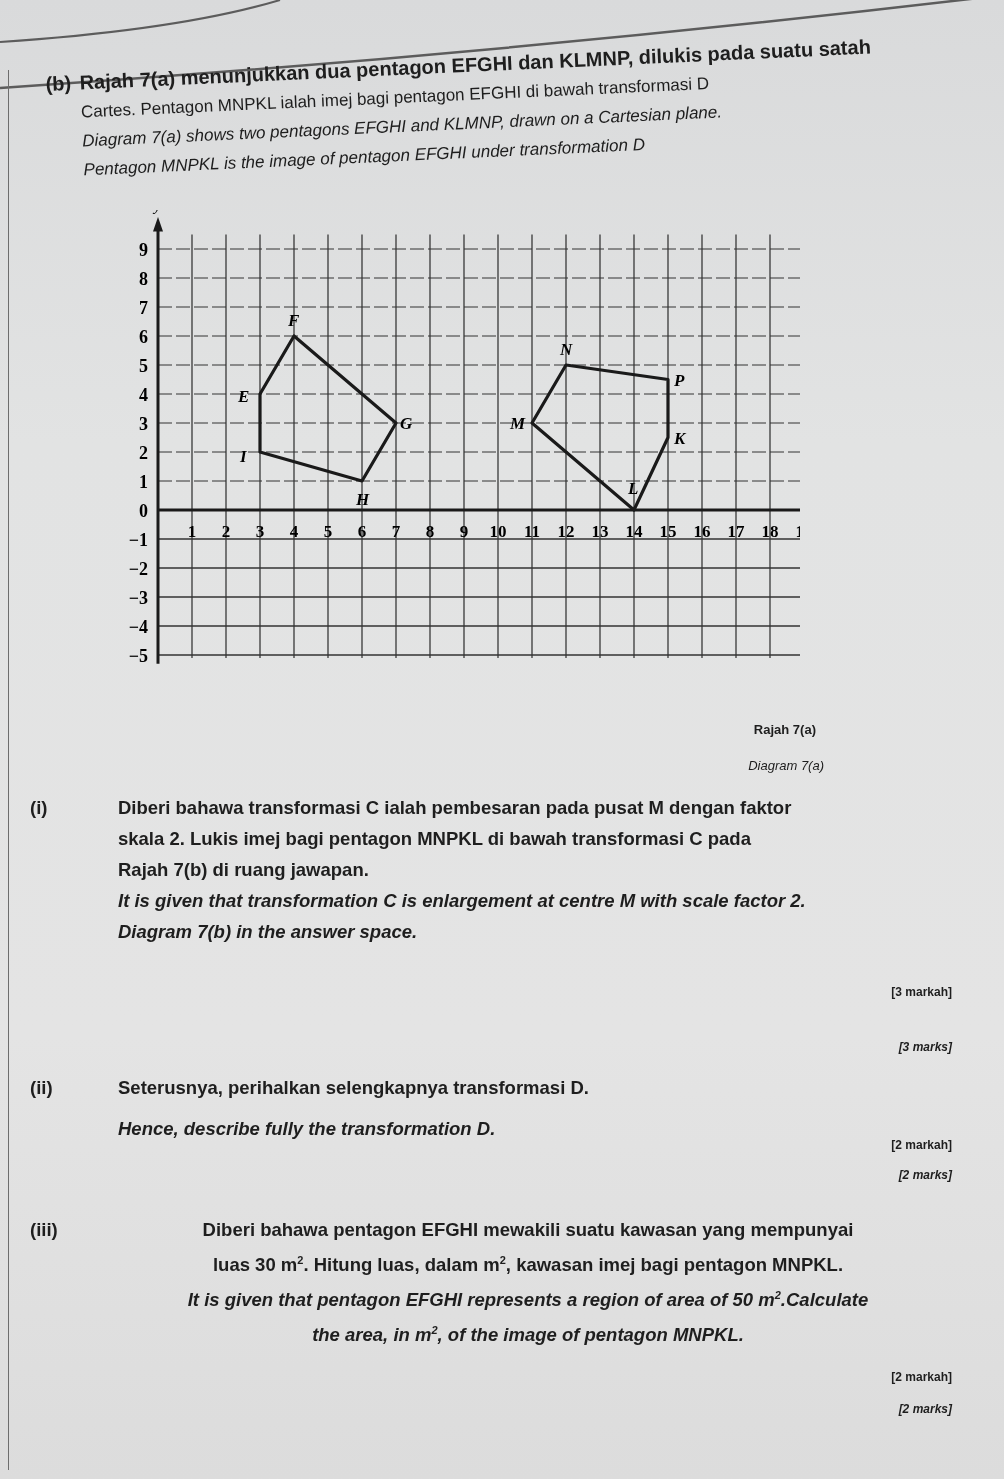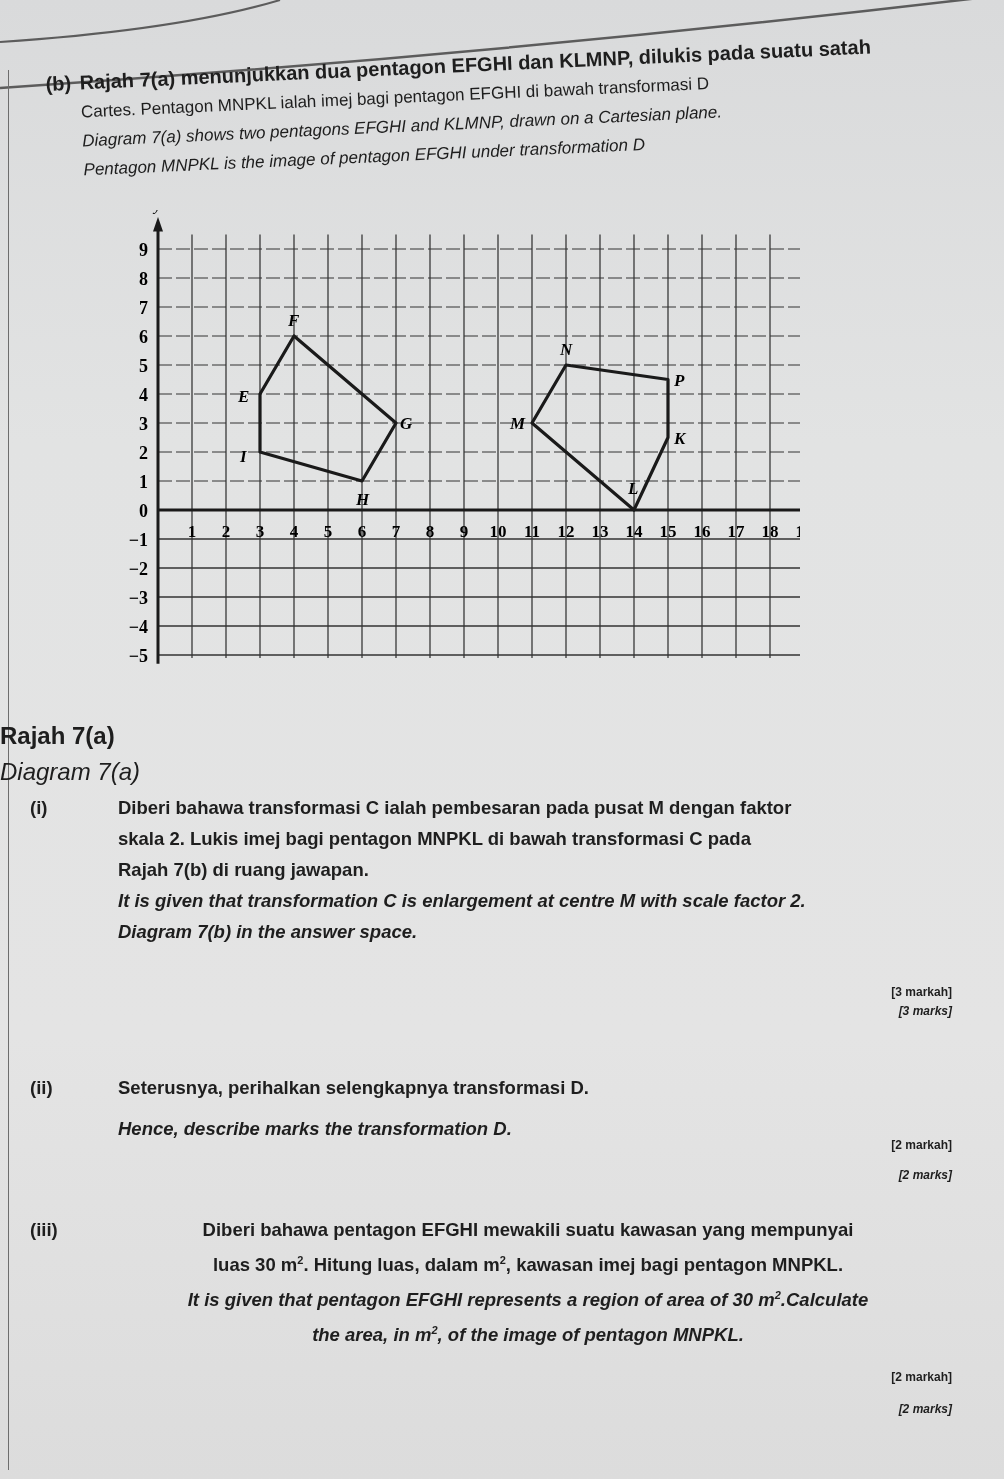--- a/index.html
+++ b/index.html
@@ -19,21 +19,21 @@
     position:absolute; left:45px; top:70px; width:930px;
     font-family: "Liberation Sans Narrow","Liberation Sans", sans-serif;
     font-size:19px; font-weight:bold; line-height:29px;
     transform: rotate(-2.6deg); transform-origin: left top;
   }
   .intro .line { white-space:nowrap; }
   .intro .en { font-style:italic; }
   .part-label { display:inline-block; width:34px; }
   .indent { display:inline-block; width:34px; }
   .grid-wrap { position:absolute; left:100px; top:210px; width:700px; height:500px; }
-  .caption { position:absolute; left:0; width:816px; text-align:left; font-size:24px; font-weight:bold; }
+  .caption { position:absolute; left:0; width:816px; text-align:right; font-size:13px; font-weight:bold; }
   .caption.en { font-style:italic; font-weight:normal; }
   .q { position:absolute; left:30px; width:920px; font-size:18.5px; font-weight:bold; line-height:31px; }
   .q .num { position:absolute; left:0; top:0; width:70px; }
   .q .body { margin-left:88px; }
   .q .en { font-style:italic; }
   .marks { position:absolute; right:52px; font-size:12px; font-weight:bold; text-align:right; }
   .marks.en { font-style:italic; }
   sup { font-size:11px; }
 </style>
 </head>
@@ -146,48 +146,48 @@
       <polygon points="432,213 466,155 568,169.5 568,227.5 534,300" fill="none" stroke="#1a1a1a" stroke-width="3.2" stroke-linejoin="round"></polygon>
       <text x="410" y="219" font-size="17" font-style="italic" font-weight="bold" font-family="Liberation Serif, serif">M</text>
       <text x="460" y="145" font-size="17" font-style="italic" font-weight="bold" font-family="Liberation Serif, serif">N</text>
       <text x="574" y="175.5" font-size="17" font-style="italic" font-weight="bold" font-family="Liberation Serif, serif">P</text>
       <text x="574" y="233.5" font-size="17" font-style="italic" font-weight="bold" font-family="Liberation Serif, serif">K</text>
       <text x="528" y="284" font-size="17" font-style="italic" font-weight="bold" font-family="Liberation Serif, serif">L</text>
     </svg>
 </div>
 
 <div class="caption" style="top:722px;">Rajah 7(a)</div>
-<div class="caption en" style="top:758px;">Diagram 7(a)</div>
+<div class="caption en" style="top:758px;padding-left:8px;">Diagram 7(a)</div>
 
 <div class="q" style="top:792px;">
   <div class="num">(i)</div>
   <div class="body">
     <div>Diberi bahawa transformasi C ialah pembesaran pada pusat M dengan faktor</div>
     <div>skala 2. Lukis imej bagi pentagon MNPKL di bawah transformasi C pada</div>
     <div>Rajah 7(b) di ruang jawapan.</div>
     <div class="en">It is given that transformation C is enlargement at centre M with scale factor 2.</div>
     <div class="en">Diagram 7(b) in the answer space.</div>
   </div>
 </div>
 <div class="marks" style="top:985px;">[3 markah]</div>
-<div class="marks en" style="top:1004px;">[3 marks]</div>
+<div class="marks en" style="top:1040px;">[3 marks]</div>
 
 <div class="q" style="top:1072px;">
   <div class="num">(ii)</div>
   <div class="body">
     <div>Seterusnya, perihalkan selengkapnya transformasi D.</div>
-    <div class="en" style="margin-top:10px;">Hence, describe marks the transformation D.</div>
+    <div class="en" style="margin-top:10px;">Hence, describe fully the transformation D.</div>
   </div>
 </div>
 <div class="marks" style="top:1138px;">[2 markah]</div>
 <div class="marks en" style="top:1168px;">[2 marks]</div>
 
 <div class="q" style="top:1214px;">
   <div class="num">(iii)</div>
   <div class="body" style="margin-left:76px;text-align:center;">
     <div>Diberi bahawa pentagon EFGHI mewakili suatu kawasan yang mempunyai</div>
     <div><span>luas 30 m</span><sup>2</sup><span>. Hitung luas, dalam m</span><sup>2</sup><span>, kawasan imej bagi pentagon MNPKL.</span></div>
-    <div class="en"><span>It is given that pentagon EFGHI represents a region of area of 30 m</span><sup>2</sup><span>.Calculate</span></div>
+    <div class="en"><span>It is given that pentagon EFGHI represents a region of area of 50 m</span><sup>2</sup><span>.Calculate</span></div>
     <div class="en"><span>the area, in m</span><sup>2</sup><span>, of the image of pentagon MNPKL.</span></div>
   </div>
 </div>
 <div class="marks" style="top:1370px;">[2 markah]</div>
 <div class="marks en" style="top:1402px;">[2 marks]</div>
 
 </body></html>

